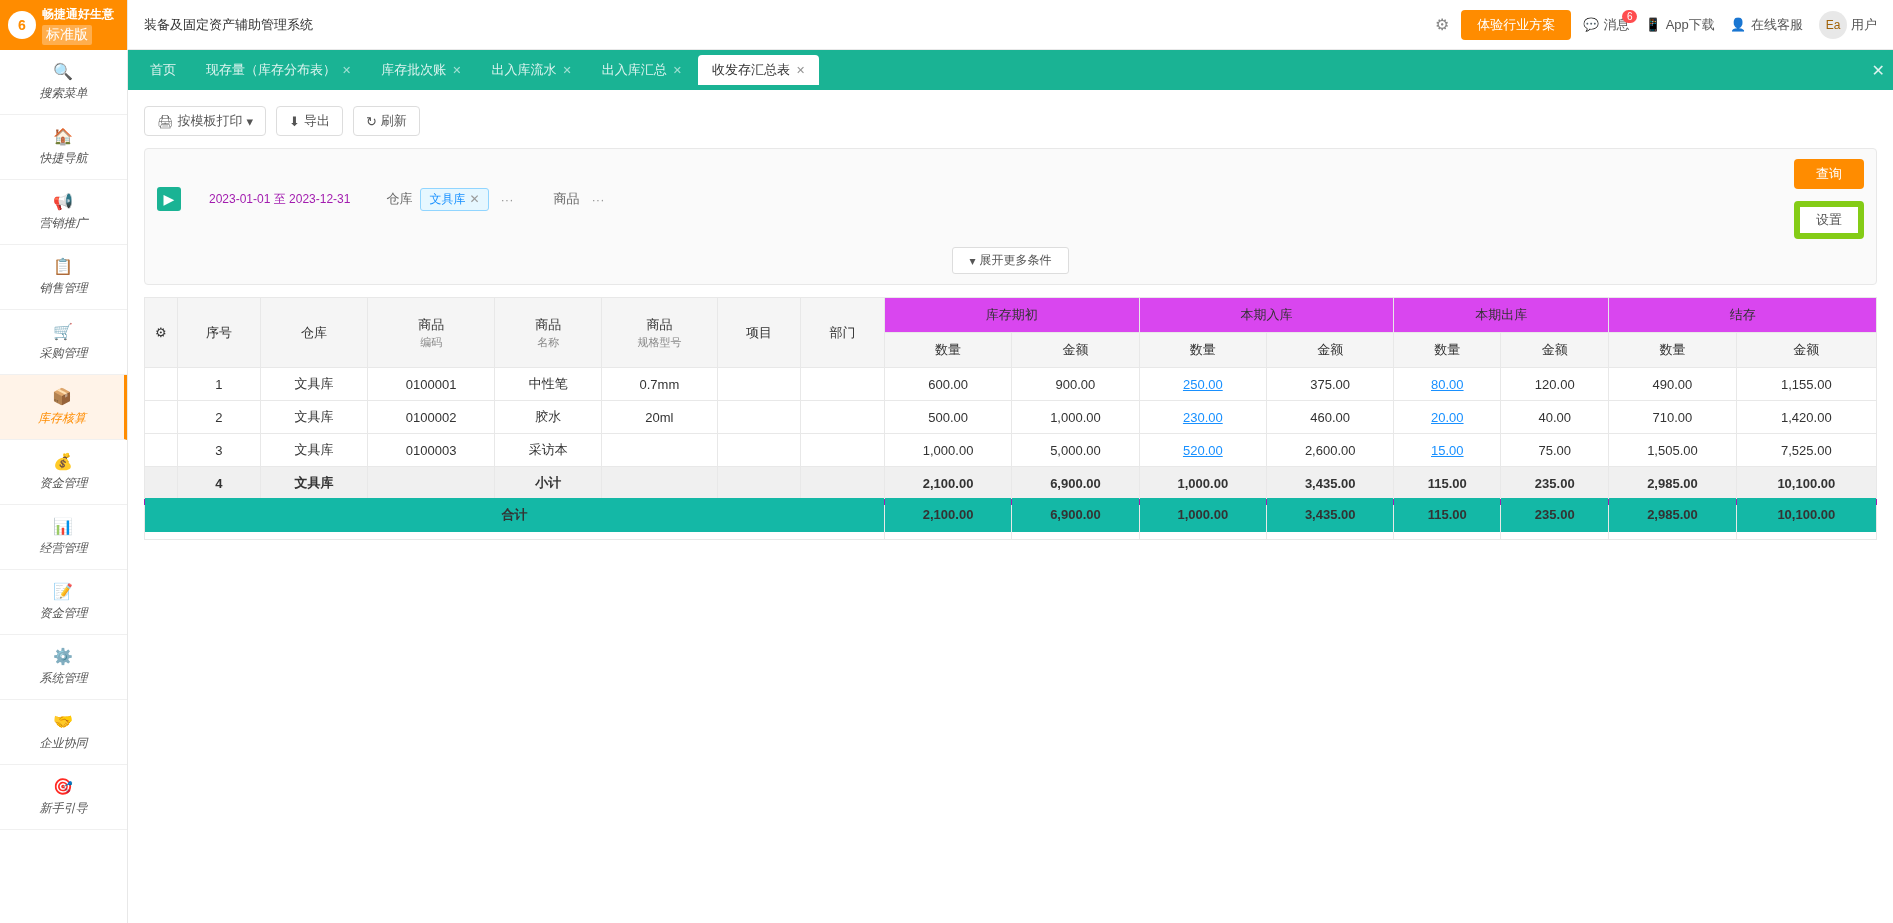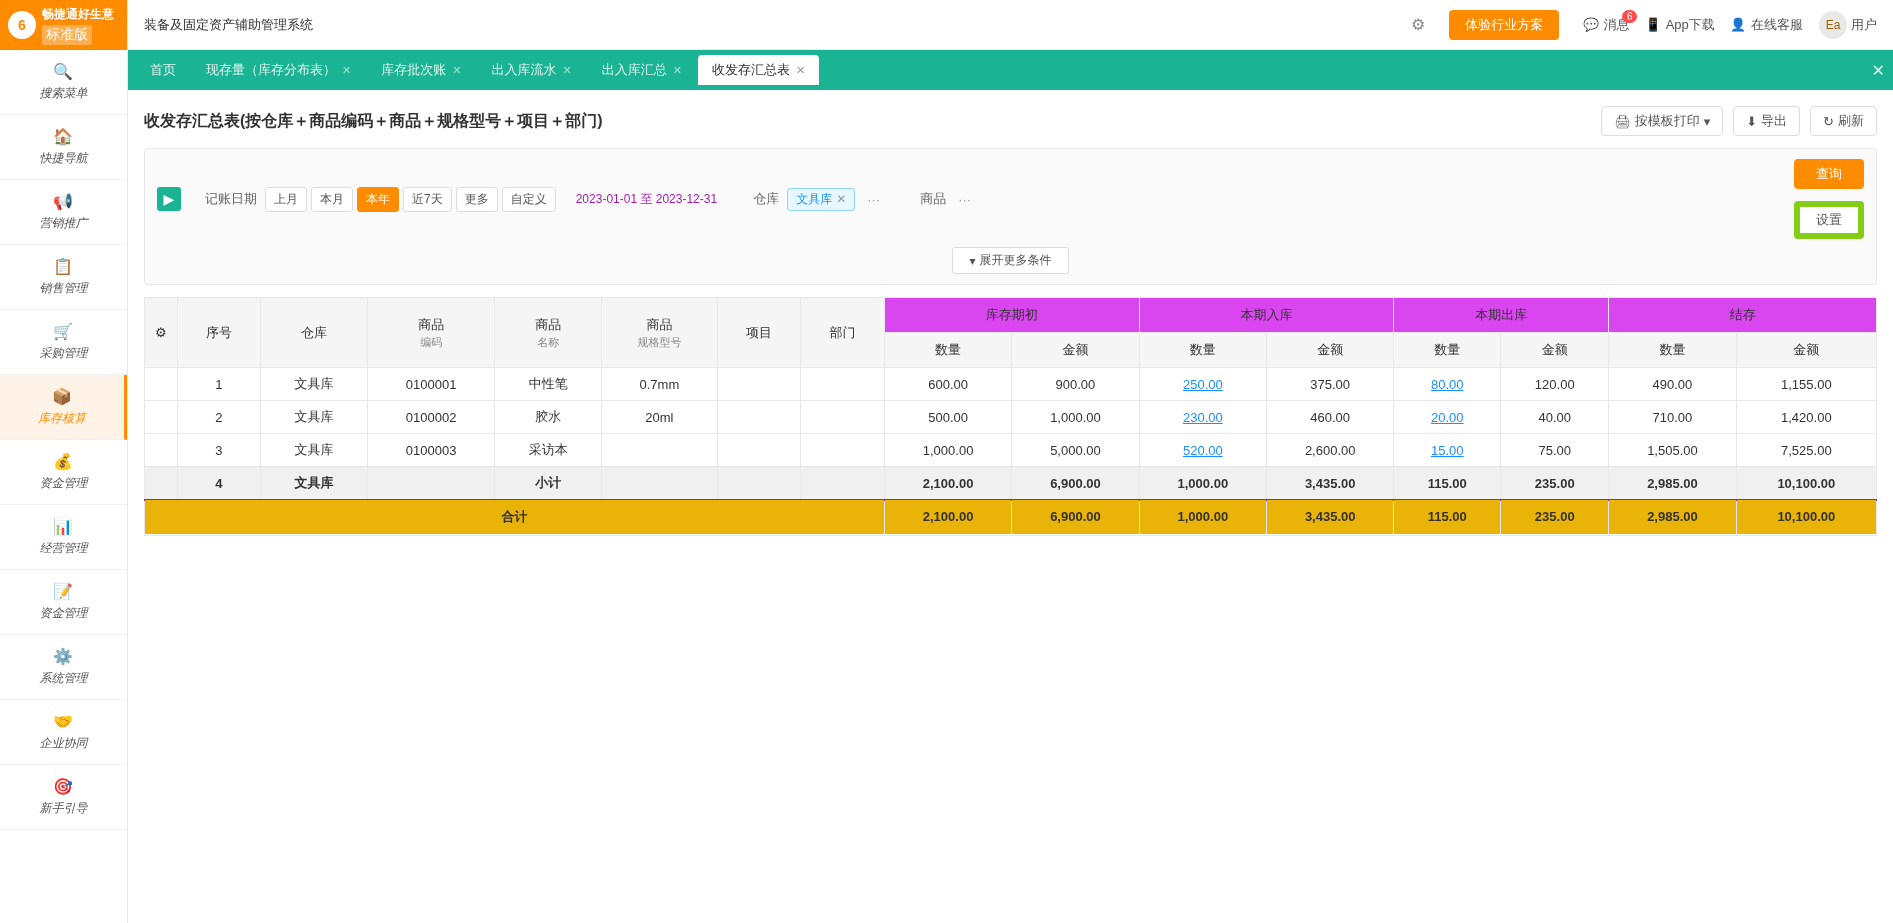--- a/index.html
+++ b/index.html
@@ -13,21 +13,21 @@
     .sidebar-nav { flex: 1; overflow-y: auto; }
     .sidebar-item { display: flex; flex-direction: column; align-items: center; padding: 12px 8px; cursor: pointer; color: #555; gap: 4px; border-bottom: 1px solid #f0f0f0; }
     .sidebar-item.active { background: #fff3e8; color: #ff8c00; border-right: 3px solid #ff8c00; }
     .sidebar-item .icon { font-size: 16px; }
     .sidebar-item .label { font-size: 12px; text-align: center; font-style: italic; }
 
     
     .main { flex: 1; display: flex; flex-direction: column; overflow: hidden; }
 
     
-    .topbar { height: 50px; background: #fff; border-bottom: 1px solid #e8e8e8; display: flex; align-items: center; padding: 0 16px; gap: 24px; }
+    .topbar { height: 50px; background: #fff; border-bottom: 1px solid #e8e8e8; display: flex; align-items: center; padding: 0 16px; gap: 12px; }
     .topbar-title { font-size: 13px; color: #333; flex: 1; }
     .topbar-settings { color: #888; cursor: pointer; font-size: 16px; }
     .btn-try { background: #ff8c00; color: #fff; border: none; padding: 6px 16px; border-radius: 4px; cursor: pointer; font-size: 13px; }
     .topbar-actions { display: flex; align-items: center; gap: 16px; margin-left: auto; }
     .topbar-action-item { display: flex; align-items: center; gap: 4px; color: #555; cursor: pointer; font-size: 13px; position: relative; }
     .badge { background: #ff4d4f; color: #fff; border-radius: 10px; font-size: 10px; padding: 1px 5px; position: absolute; top: -6px; right: -8px; }
     .user-avatar { width: 28px; height: 28px; background: #e8e8e8; border-radius: 50%; display: flex; align-items: center; justify-content: center; font-size: 12px; color: #a16207; }
 
     
     .tabbar { height: 40px; background: #1ab394; display: flex; align-items: center; padding: 0 8px; gap: 2px; flex-shrink: 0; }
@@ -72,21 +72,21 @@
 
     
     .data-table { width: 100%; border-collapse: collapse; font-size: 13px; }
     .data-table th { background: #f5f5f5; border: 1px solid #e8e8e8; padding: 8px 10px; text-align: center; color: #333; font-weight: normal; white-space: nowrap; }
     .data-table td { border: 1px solid #e8e8e8; padding: 7px 10px; text-align: center; color: #333; white-space: nowrap; }
     .data-table .subtotal td { background: #f0f0f0; font-weight: bold; }
     .data-table th.group-header { background: #d946ef; }
     .link-cell { color: #1890ff; text-decoration: underline; cursor: pointer; }
 
     
-    .footer-total { position: sticky; bottom: 2px; background: #eab308; border-top: 2px solid #a21caf; }
+    .footer-total { position: sticky; bottom: 8px; background: #14b8a6; border-top: 6px solid #a21caf; }
     .footer-total td { padding: 8px 10px; font-weight: bold; }
 
     .settings-col { width: 30px; }
 
     
     ::-webkit-scrollbar { width: 6px; height: 6px; }
     ::-webkit-scrollbar-track { background: #f1f1f1; }
     ::-webkit-scrollbar-thumb { background: #ccc; border-radius: 3px; }
   </style>
 </head>
@@ -202,52 +202,40 @@
     <div class="tab active">
       <span>收发存汇总表</span>
       <span class="close">✕</span>
     </div>
     <div class="tab-close-all">✕</div>
   </div>
 
   <div class="page-content">
 
     <div class="page-header">
-      <h2 class="page-title">收发存汇总表(按仓库＋商品编码＋商品＋规格型号＋项目＋部门)</h2>
       <div class="page-actions">
         <button class="btn-print">
           <span>🖨</span>
           <span>按模板打印</span>
           <span>▾</span>
         </button>
         <button class="btn-export">
           <span>⬇</span>
           <span>导出</span>
         </button>
         <button class="btn-refresh">
           <span>↻</span>
           <span>刷新</span>
         </button>
       </div>
     </div>
 
     <div class="filter-area">
       <div class="filter-row">
         <button class="filter-toggle">▶</button>
-        <div class="filter-group">
-          <span class="filter-label">记账日期</span>
-          <div class="filter-date-btns">
-            <button class="date-btn">上月</button>
-            <button class="date-btn">本月</button>
-            <button class="date-btn active">本年</button>
-            <button class="date-btn">近7天</button>
-            <button class="date-btn">更多</button>
-            <button class="date-btn">自定义</button>
-          </div>
-        </div>
         <div style="font-size:12px;color:#a21caf;margin-left:4px;">2023-01-01 至 2023-12-31</div>
 
         <div class="filter-group" style="margin-left:20px;">
           <span class="filter-label">仓库</span>
           <div class="filter-tag">
             <span>文具库</span>
             <span class="remove">✕</span>
           </div>
           <span class="filter-ellipsis">···</span>
         </div>

